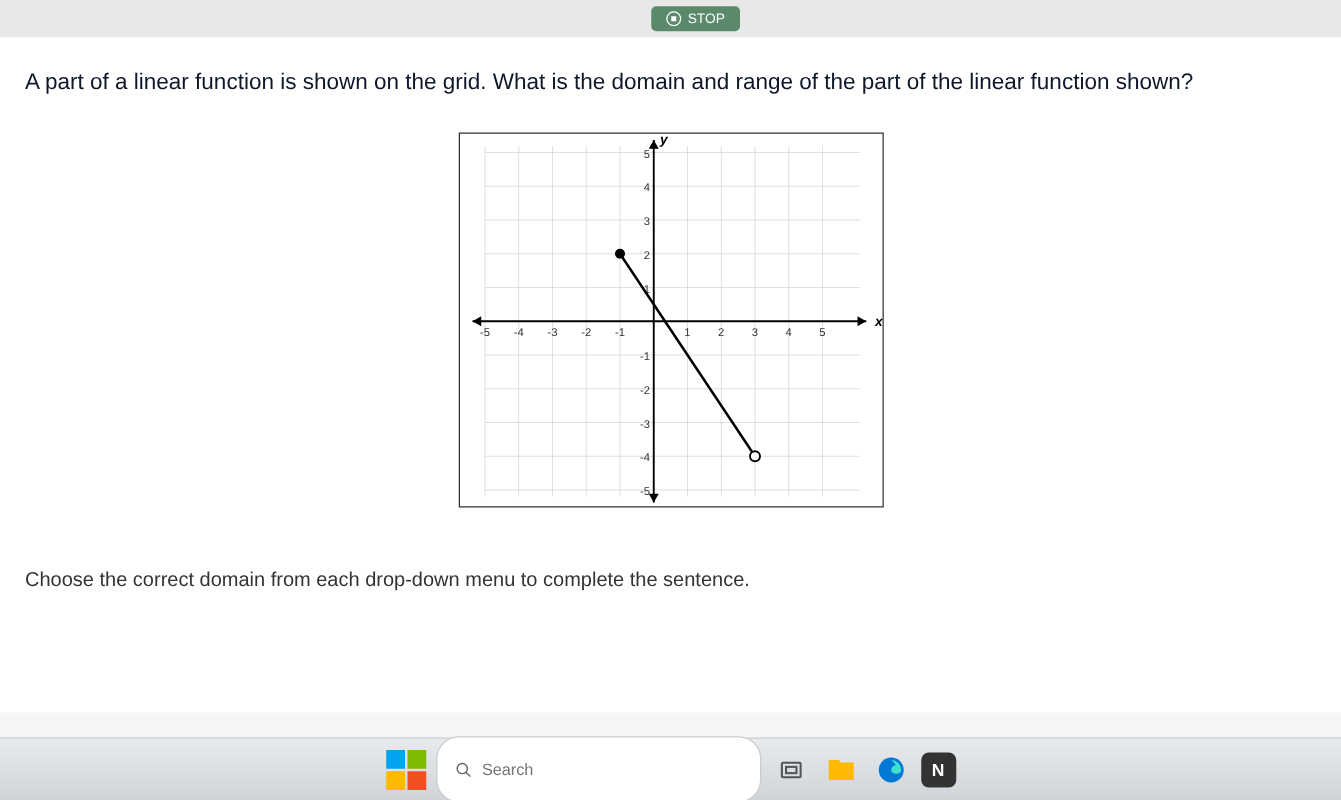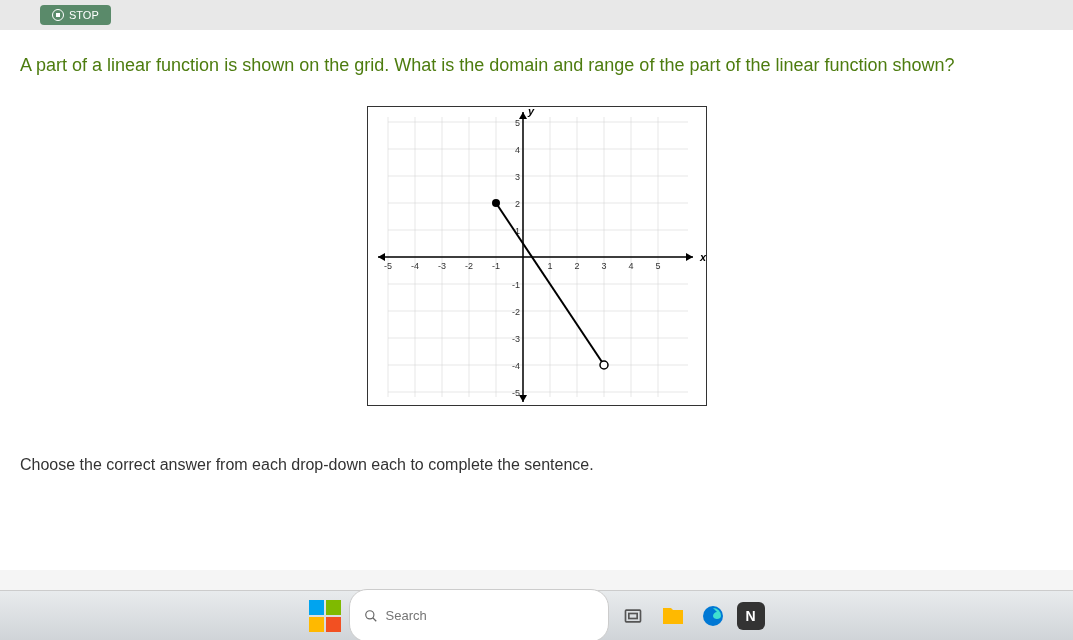--- a/index.html
+++ b/index.html
@@ -10,20 +10,21 @@
       height: 640px;
       overflow: hidden;
       position: relative;
     }
     .top-bar {
       background: #e8e8e8;
       height: 30px;
       display: flex;
       align-items: center;
       padding-left: 10px;
+      justify-content: center;
     }
     .tab-button {
       background: #5a8a6a;
       color: white;
       padding: 4px 12px;
       border-radius: 4px;
       font-size: 11px;
       display: flex;
       align-items: center;
       gap: 5px;
@@ -44,21 +45,21 @@
       background: white;
     }
     .content {
       background: white;
       padding: 25px 20px;
       height: 540px;
     }
     .question-text {
       font-size: 18px;
       font-weight: 500;
-      color: #4d7c0f;
+      color: #0f172a;
       margin-bottom: 30px;
     }
     .chart-container {
       display: flex;
       justify-content: center;
       margin-bottom: 50px;
     }
     .chart-box {
       border: 1px solid #333;
       position: relative;
@@ -220,21 +221,21 @@
             <text x="152" y="289">-5</text>
         </g>
 
         <line x1="128" y1="96" x2="236" y2="258" stroke="#000" stroke-width="2"></line>
         <circle cx="128" cy="96" r="4" fill="#000"></circle>
         <circle cx="236" cy="258" r="4" fill="#fff" stroke="#000" stroke-width="1.5"></circle>
       </svg>
     </div>
   </div>
 
-  <div class="instruction-text">Choose the correct answer from each drop-down each to complete the sentence.</div>
+  <div class="instruction-text">Choose the correct domain from each drop-down menu to complete the sentence.</div>
 </div>
 
 <div class="taskbar">
   <div class="start-button">
     <div class="win-sq"></div>
       <div class="win-sq"></div>
       <div class="win-sq"></div>
       <div class="win-sq"></div>
   </div>
   <div class="search-box">

